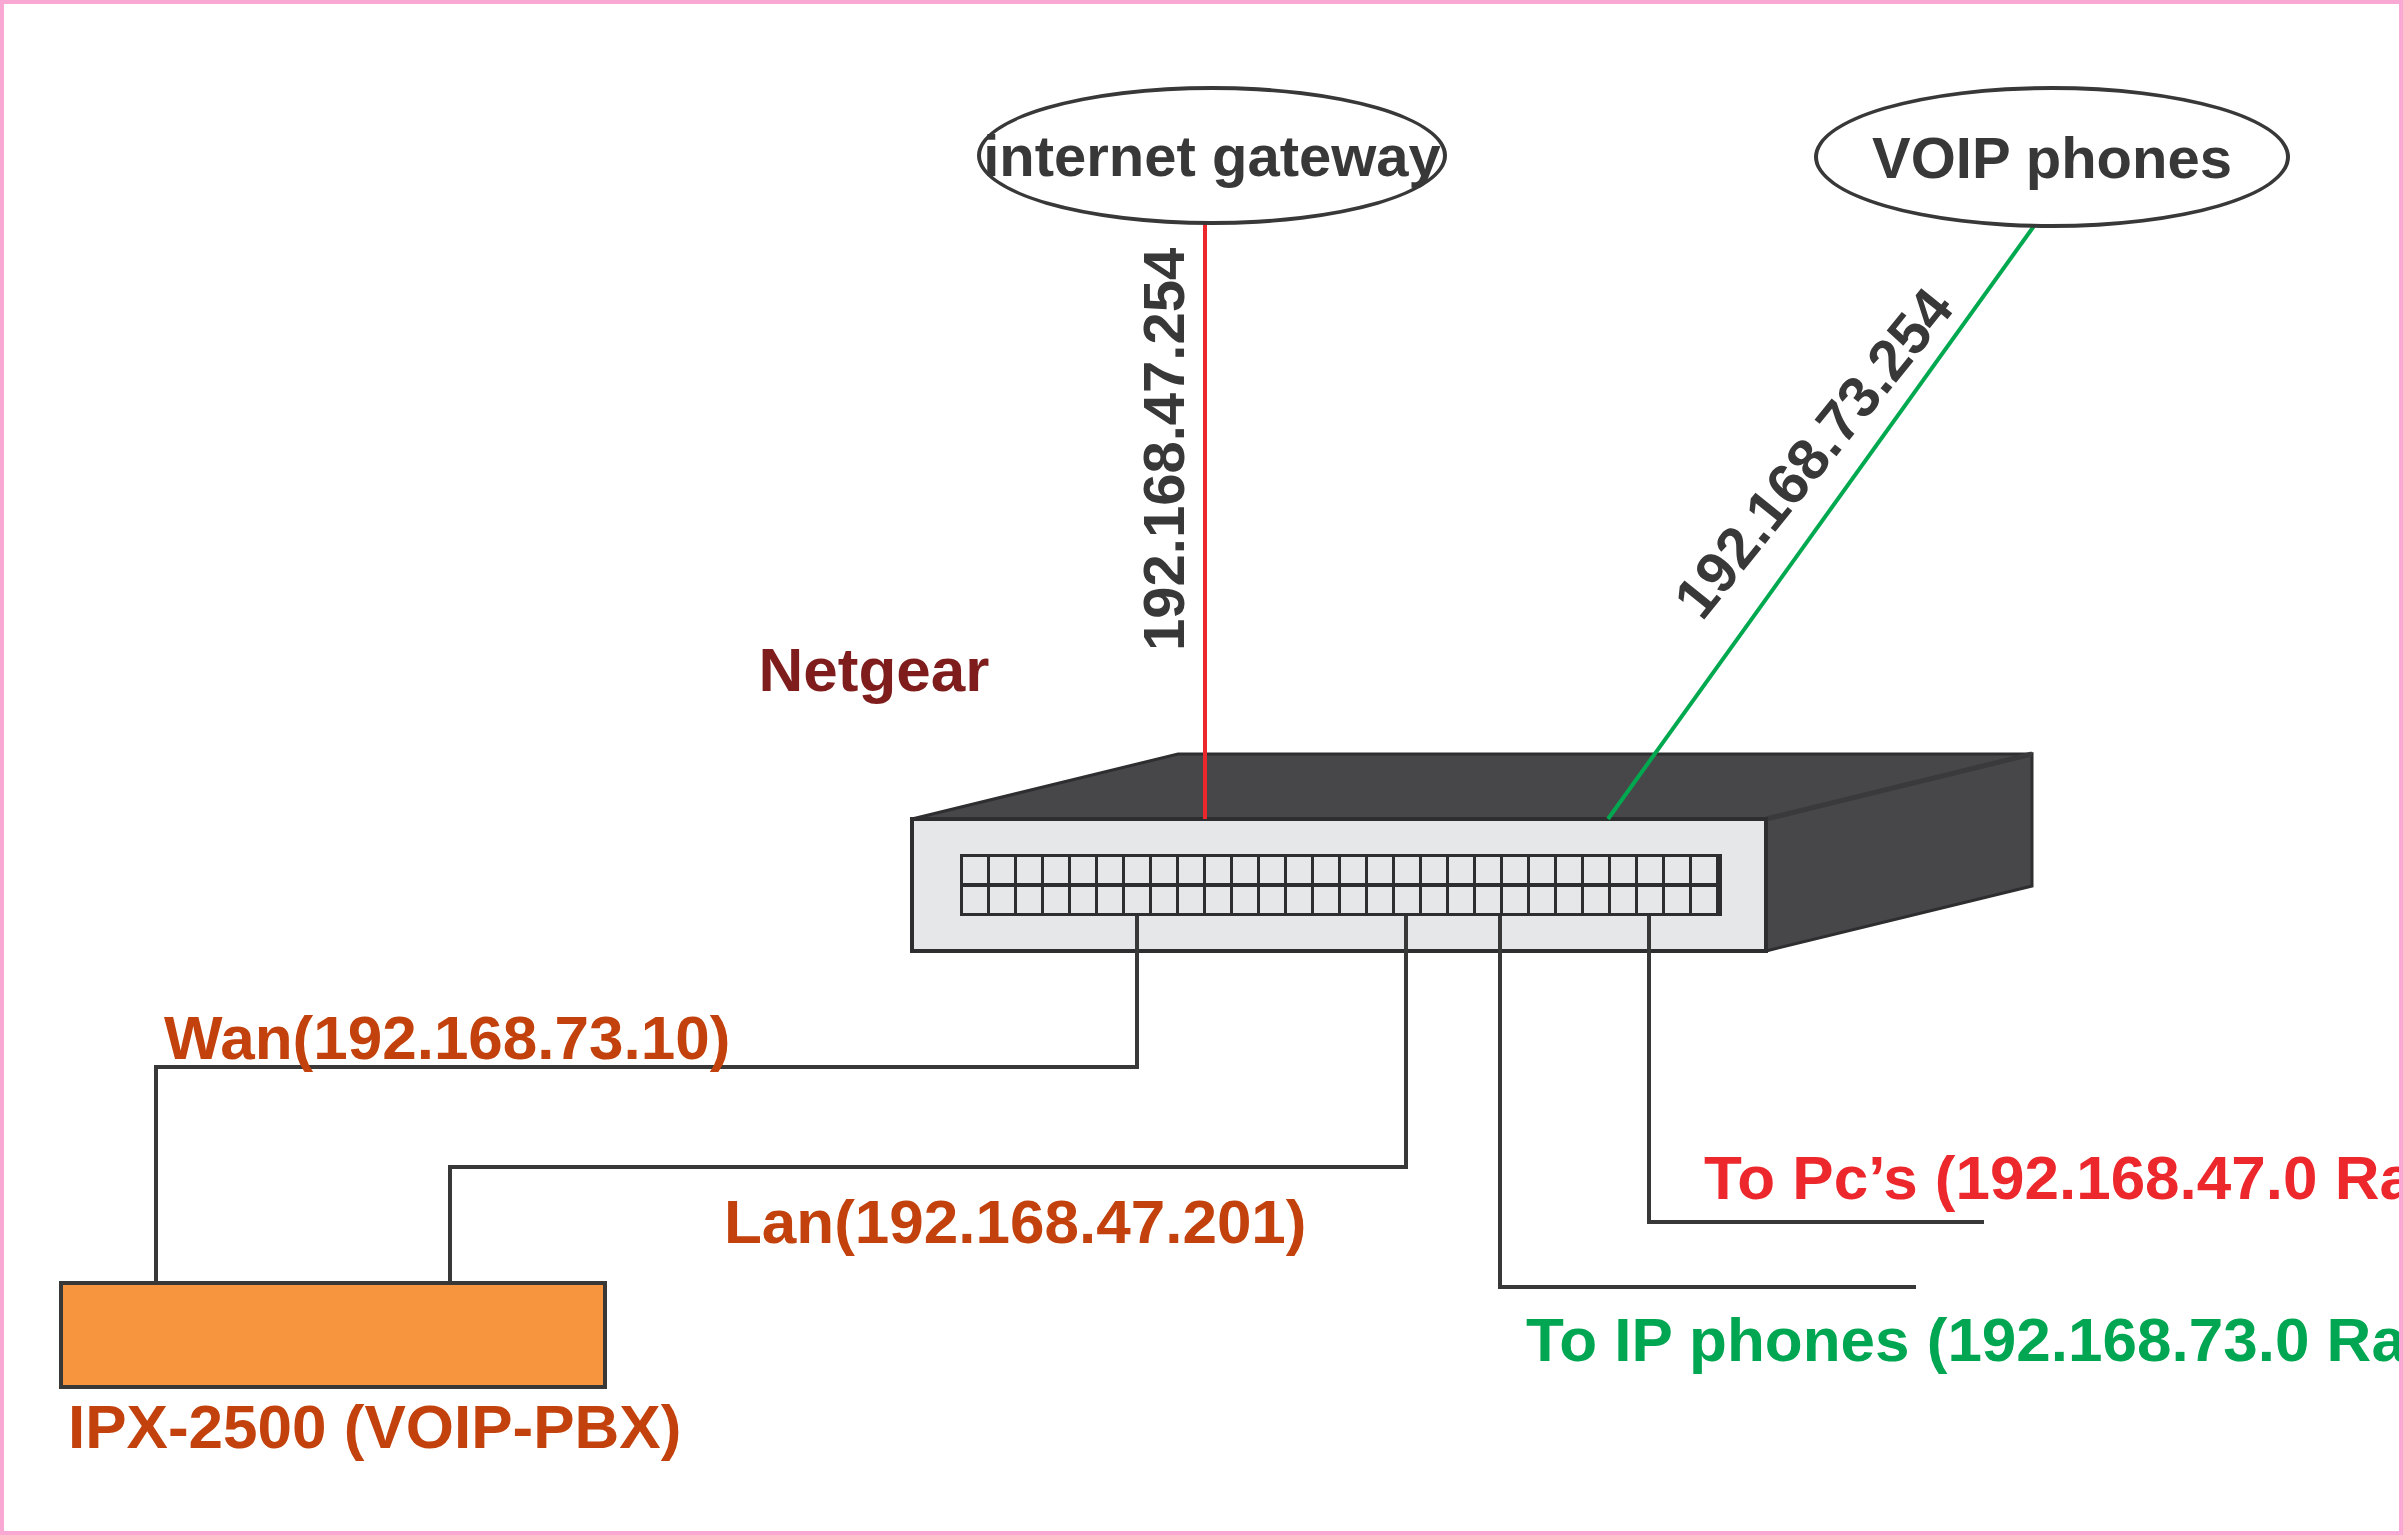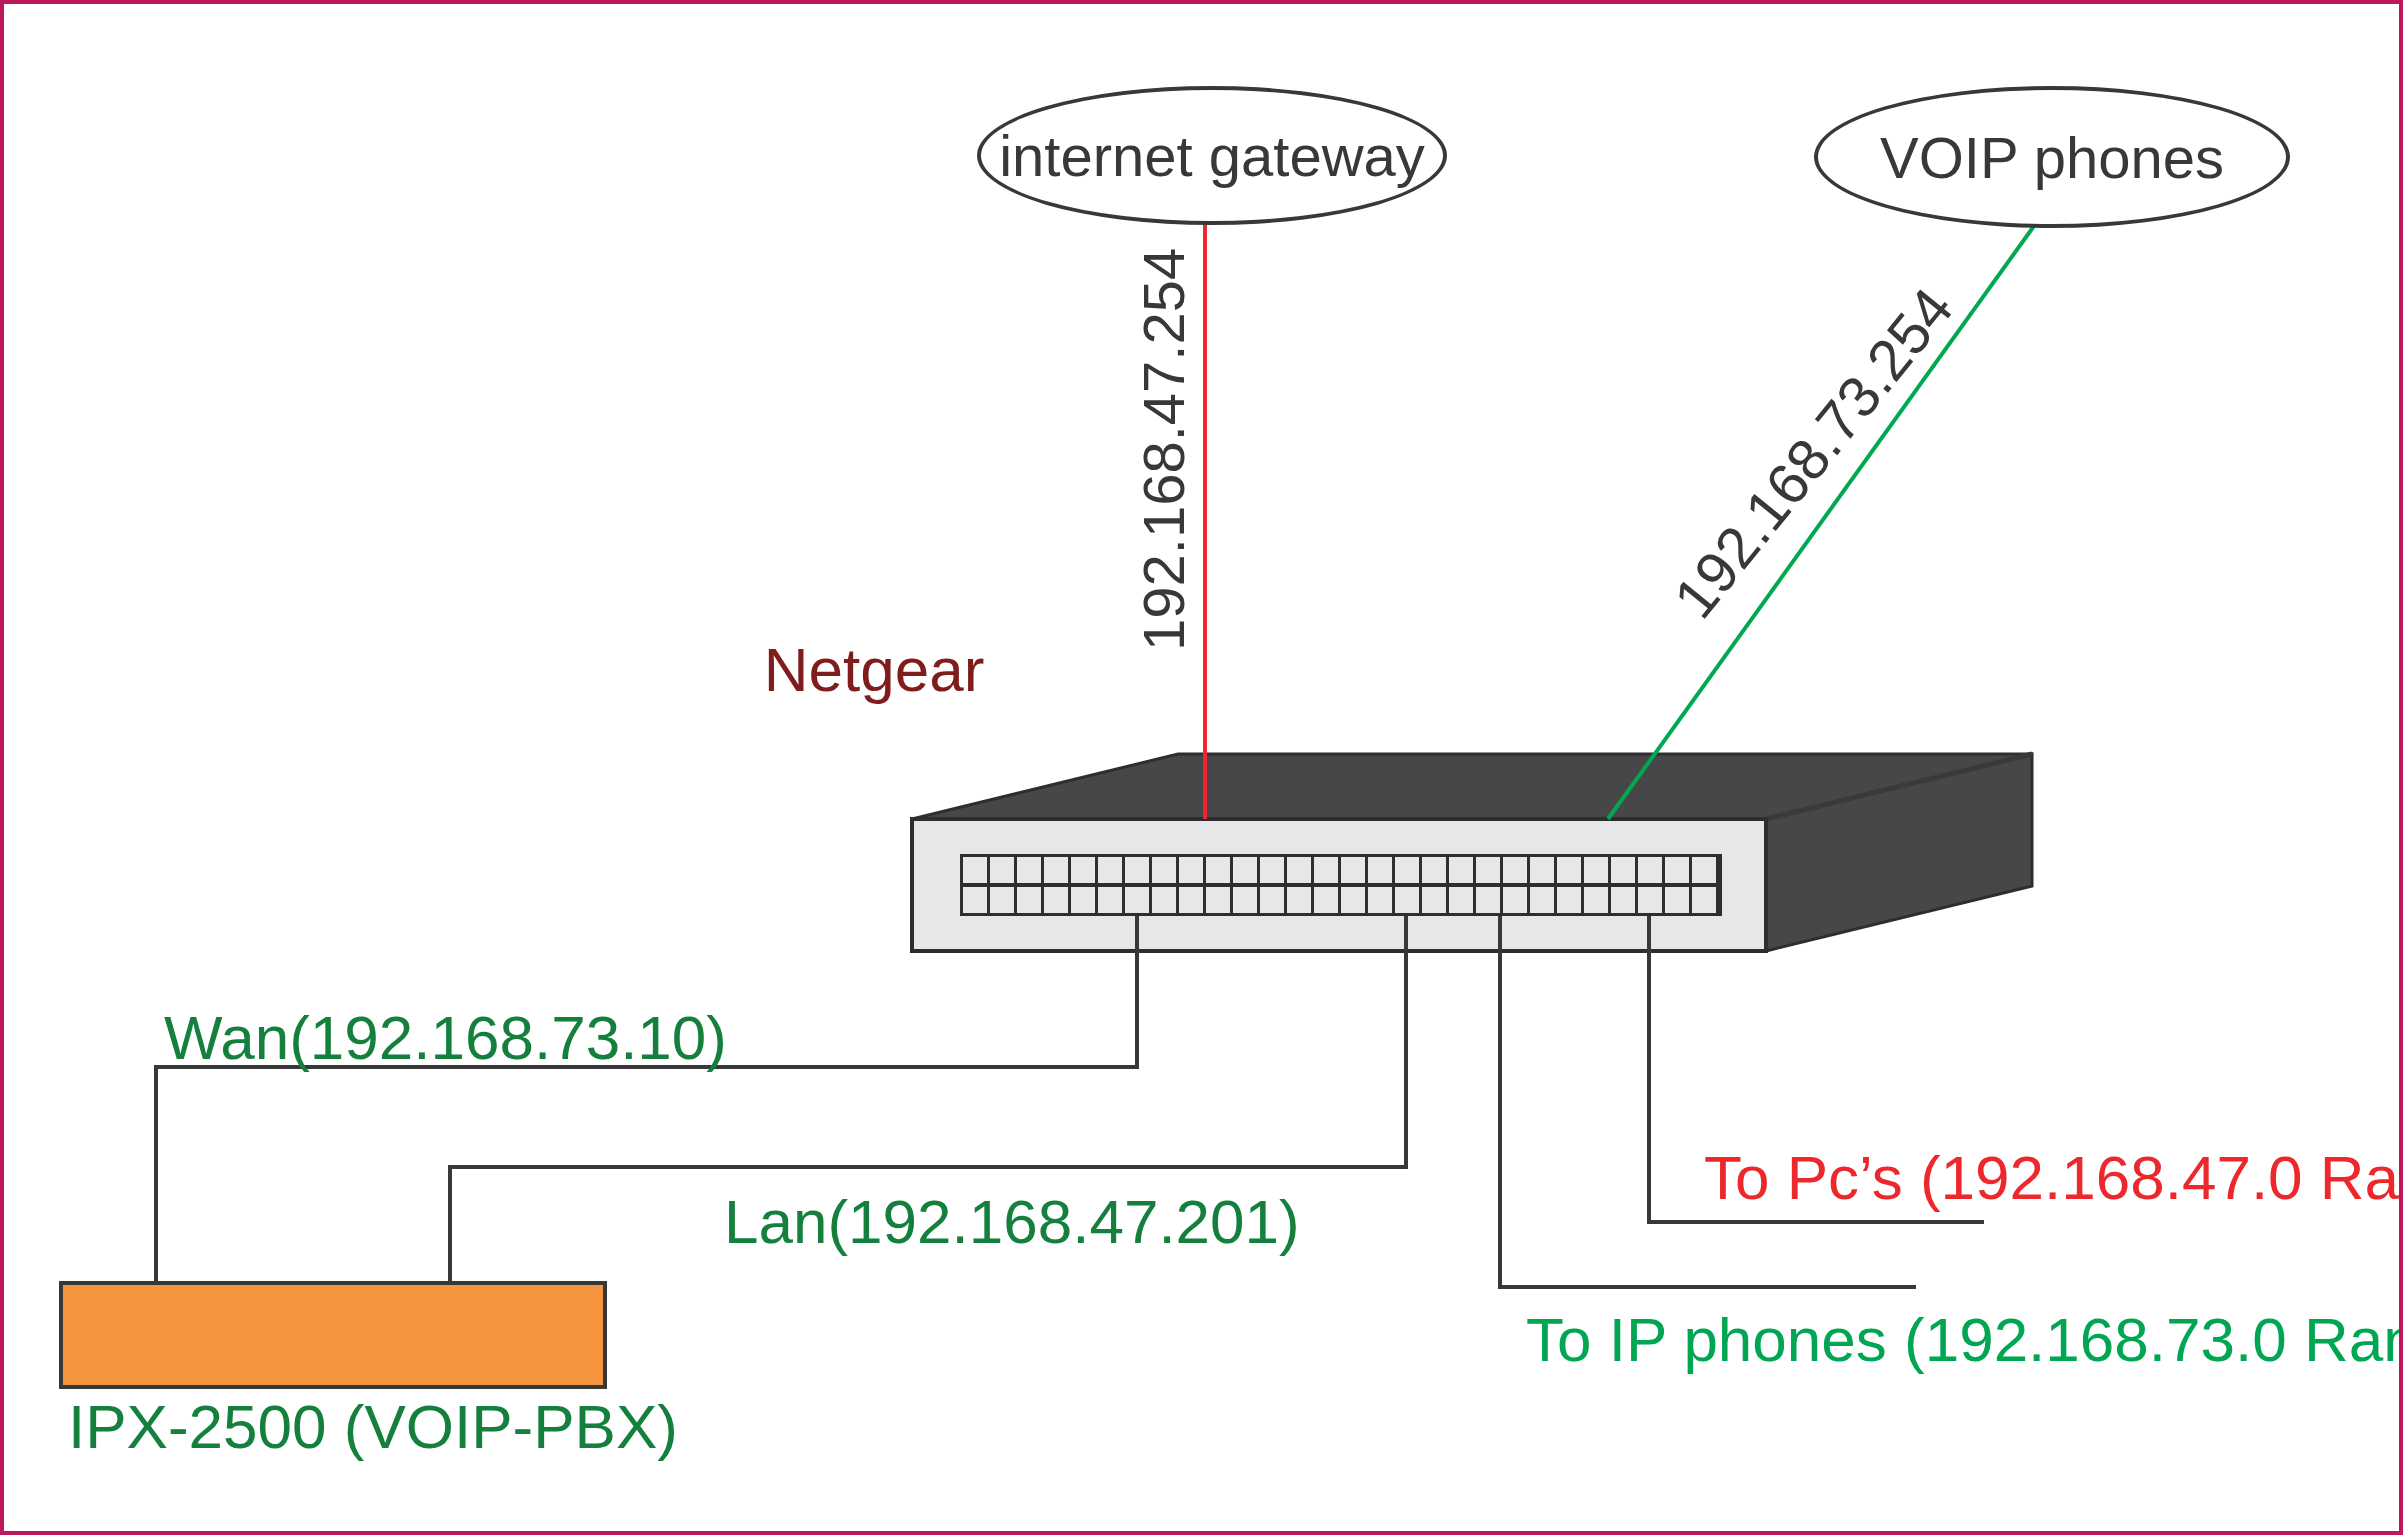--- a/index.html
+++ b/index.html
@@ -1,37 +1,38 @@
 <!DOCTYPE html>
 <html><head>
 <meta charset="utf-8">
 <style>
   html,body{margin:0;padding:0;background:#fff;}
   #canvas{
     position:relative;
     width:2403px;height:1535px;
     background:#ffffff;
-    border:4px solid #be185d;
+    border:4px solid #f9a8d4;
     box-sizing:border-box;
     font-family:"Liberation Sans", sans-serif;
     color:#383838;
     overflow:hidden;
+    font-weight:bold;
   }
   #wires{position:absolute;left:0;top:0;width:2403px;height:1535px;z-index:1;}
   .ellipse-node{
     position:absolute;
     border:4px solid #383838;
     border-radius:50%;
     background:#ffffff;
     display:flex;align-items:center;justify-content:center;
     font-size:58px;
     z-index:2;
   }
   .lbl{position:absolute;white-space:nowrap;z-index:3;font-size:62px;}
-  .lbl-dark{color:#15803d;}
+  .lbl-dark{color:#c2410c;}
   .lbl-red{color:#ED282D;}
   .lbl-green{color:#00A651;}
   .switch-title{
     position:absolute;left:620px;top:632px;width:500px;
     text-align:center;color:#7f1d1d;font-size:62px;line-height:68px;z-index:3;
   }
   .rot-label{
     position:absolute;height:60px;line-height:60px;
     text-align:center;font-size:58px;color:#383838;white-space:nowrap;z-index:3;
   }

